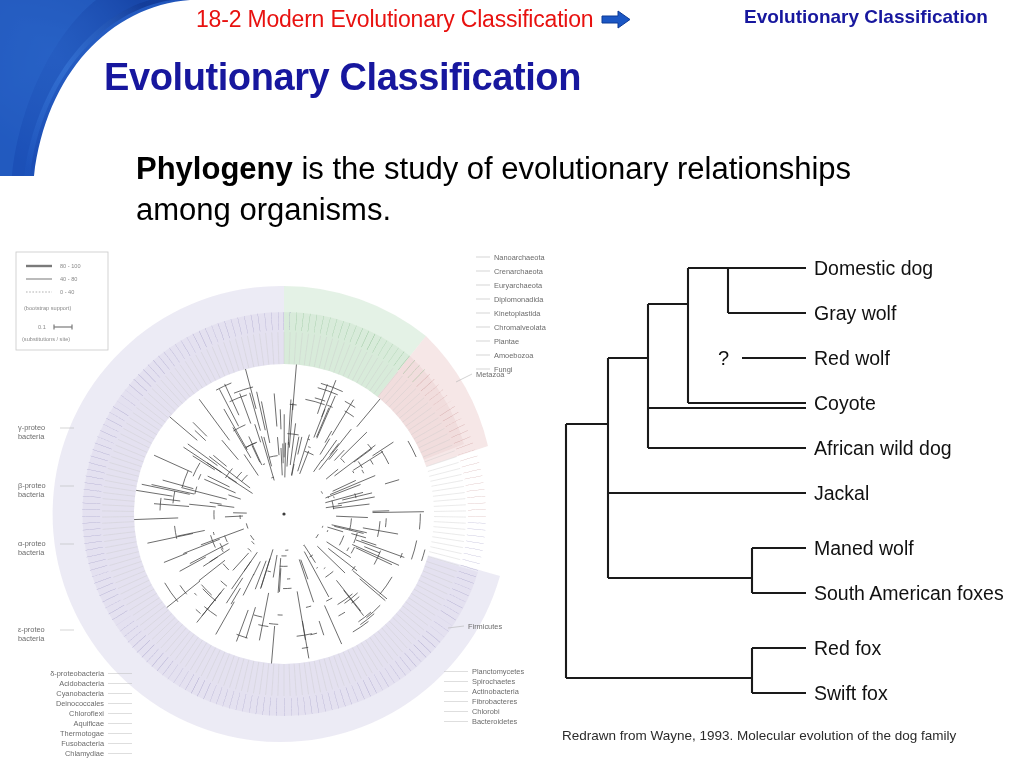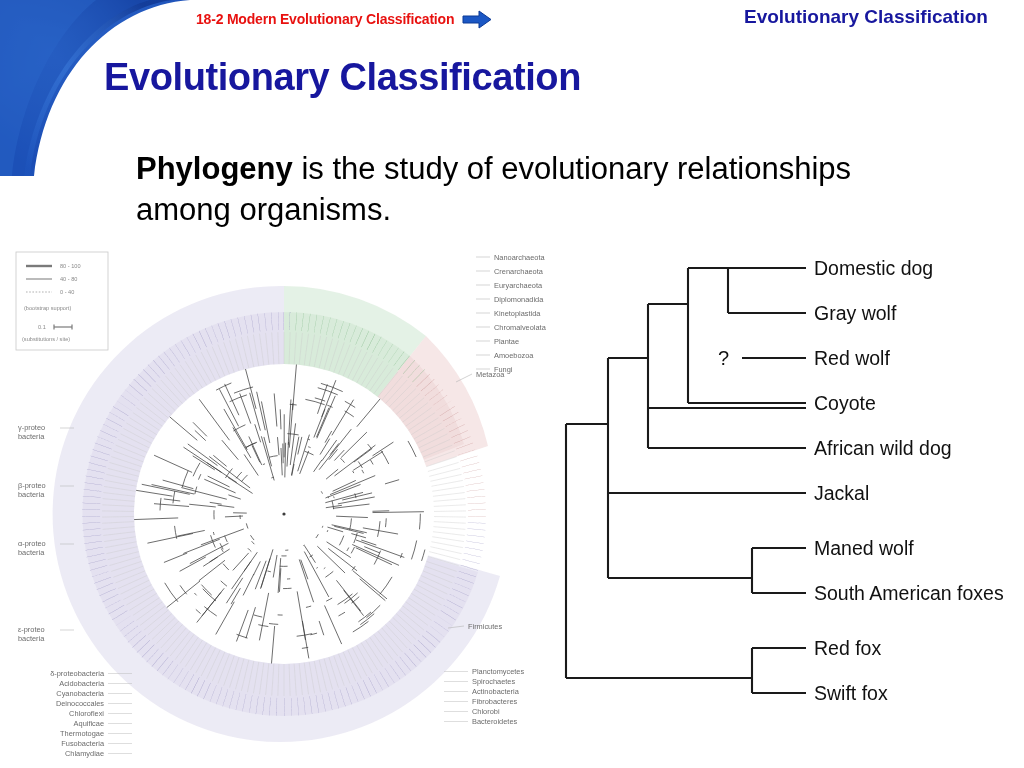--- a/index.html
+++ b/index.html
@@ -36,22 +36,22 @@
     position: absolute;
     left: 196px;
     top: 6px;
     width: 640px;
     height: 26px;
     display: flex;
     align-items: center;
   }
   #chapter-label {
     color: #e8110f;
-    font-size: 14px;
-    font-weight: bold;
+    font-size: 23px;
+    font-weight: normal;
     letter-spacing: -0.2px;
     white-space: nowrap;
   }
   #header-arrow-icon {
     margin: 0 7px 0 8px;
     display: inline-flex;
     align-items: center;
   }
   #section-label {
     position: absolute;
@@ -996,14 +996,15 @@
           <text x="258" y="207" class="clad-label">African wild dog</text>
           <text x="258" y="252" class="clad-label">Jackal</text>
           <text x="258" y="307" class="clad-label">Maned wolf</text>
           <text x="258" y="352" class="clad-label">South American foxes</text>
           <text x="258" y="407" class="clad-label">Red fox</text>
           <text x="258" y="452" class="clad-label">Swift fox</text>
         </g>
     </svg>
   </div>
 
+  <div id="cladogram-caption">Redrawn from Wayne, 1993.  Molecular evolution of the dog family</div>
 
 </div>
 
 </body></html>

